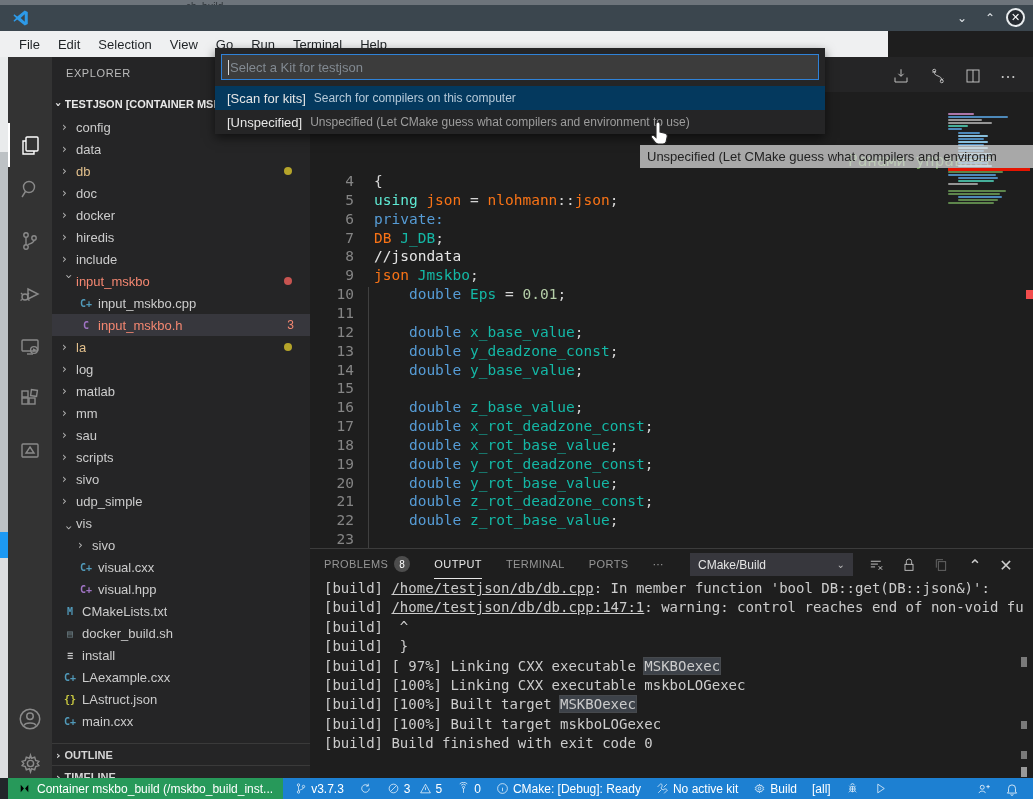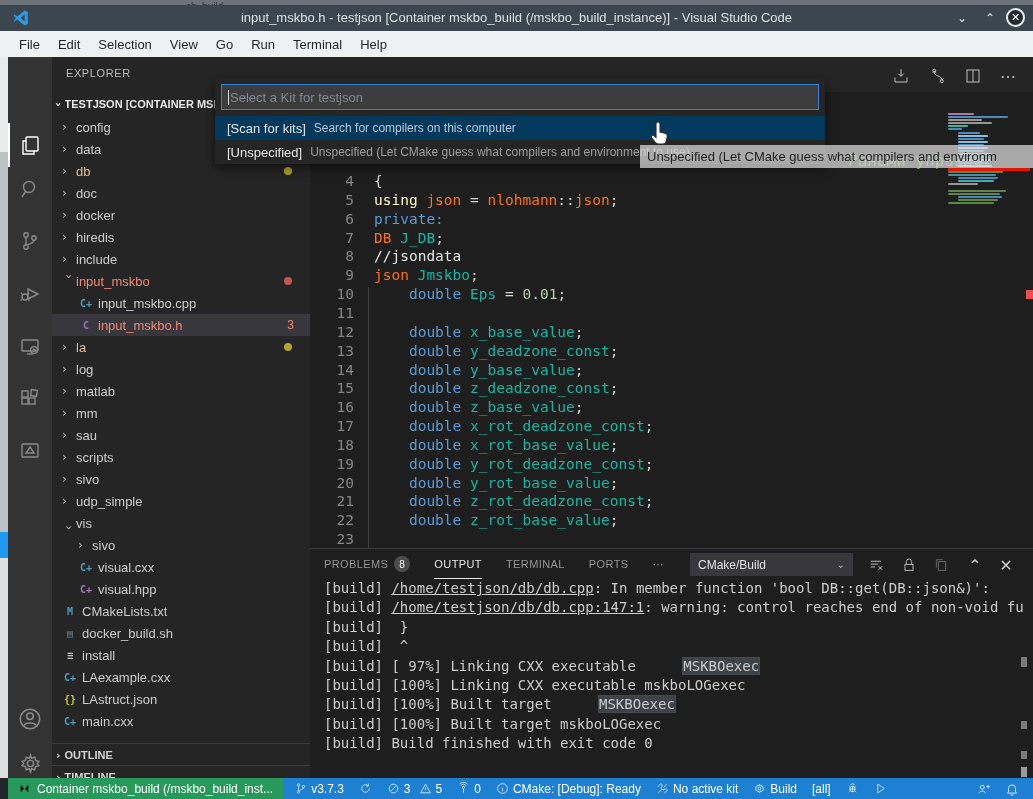--- a/index.html
+++ b/index.html
@@ -10,21 +10,21 @@
   #topstrip{left:0;top:0;width:1033px;height:5px;background:#6d747b;overflow:hidden;color:#2d3338;font-size:10px;}
   #topstrip span{position:absolute;left:186px;top:1px;}
   
   #titlebar{left:0;top:5px;width:1033px;height:26px;background:#3b464e;color:#dde2e5;}
   #titlebar .title{position:absolute;left:0;right:0;top:5px;text-align:center;font-size:13px;}
   .vslogo{position:absolute;left:12px;top:4px;width:18px;height:18px;}
   .winbtn{position:absolute;top:4px;width:20px;height:18px;color:#dfe4e7;font-size:12px;text-align:center;line-height:18px;}
   .closebtn{position:absolute;top:3px;width:19px;height:19px;border:2px solid #e8ecee;border-radius:50%;
             background:#252a30;color:#fff;font-size:11px;line-height:15px;text-align:center;box-sizing:border-box;}
   
-  #menubar{left:0;top:31px;width:1033px;height:26px;background:#eff0f1;display:flex;align-items:center;padding-left:10px;box-sizing:border-box;}
+  #menubar{left:0;top:31px;width:888px;height:26px;background:#eff0f1;display:flex;align-items:center;padding-left:10px;box-sizing:border-box;}
   #menubar .mi{color:#1f2326;font-size:13px;padding:0 9px;}
   
   .sliver{left:0;width:8px;}
   
   #activitybar{left:8px;top:57px;width:44px;height:721px;background:#333333;}
   .act{position:absolute;left:0;width:44px;height:44px;display:flex;align-items:center;justify-content:center;color:#8a8a8a;}
   .act.on{color:#ffffff;border-left:2px solid #fff;box-sizing:border-box;}
   .act svg{stroke:currentColor;fill:none;stroke-width:1.4;}
   
   #sidebar{left:52px;top:57px;width:258px;height:721px;background:#252526;color:#cccccc;overflow:hidden;}
@@ -44,21 +44,21 @@
   .tbadge{position:absolute;right:16px;font-size:12px;color:#f48771;}
   .botsec{position:absolute;left:0;width:258px;height:22px;display:flex;align-items:center;font-size:11px;font-weight:bold;color:#d6d6d6;border-top:1px solid #3a3a3a;}
   
   #tabbar{left:310px;top:57px;width:723px;height:35px;background:#252526;}
   .eact{position:absolute;top:8px;width:22px;height:22px;color:#c2c2c2;display:flex;align-items:center;justify-content:center;}
   .eact svg{stroke:currentColor;fill:none;stroke-width:1.3;}
   #editor{left:310px;top:92px;width:723px;height:456px;background:#1e1e1e;overflow:hidden;}
   .cl{position:absolute;left:0;height:19px;width:723px;font-family:"DejaVu Sans Mono",monospace;font-size:14.5px;line-height:19px;white-space:pre;}
   .ln{position:absolute;left:0;width:44px;text-align:right;color:#858585;}
   .ct{position:absolute;left:64px;}
-  .tk-p{color:#d4d4d4}.tk-k{color:#569cd6}.tk-k2{color:#fef9c3}.tk-t{color:#f97316}
+  .tk-p{color:#d4d4d4}.tk-k{color:#569cd6}.tk-k2{color:#5eead4}.tk-t{color:#f97316}
   .tk-v{color:#14b8a6}.tk-c{color:#e5e5e5}.tk-n{color:#b5cea8}
   #indentguide{left:368px;top:287px;width:1px;height:261px;background:#404040;}
   #ghosttext{left:848px;top:151px;font-family:"DejaVu Sans Mono",monospace;font-size:16px;color:#6a9955;white-space:nowrap;overflow:hidden;width:185px;}
   #minimap{left:948px;top:108px;width:82px;height:110px;}
   .mbar{position:absolute;height:2px;border-radius:1px;}
   #minired{left:948px;top:168px;width:82px;height:3px;background:#e51400;}
   #scrollmark{left:1026px;top:290px;width:7px;height:9px;background:#f14c4c;}
   
   #panel{left:310px;top:548px;width:723px;height:230px;background:#1e1e1e;border-top:1px solid #3c3c3c;box-sizing:border-box;}
   #paneltabs{position:absolute;left:14px;top:0;height:30px;display:flex;align-items:center;gap:24px;}
@@ -66,24 +66,24 @@
   .ptab.on{color:#e7e7e7;border-bottom:1.5px solid #e7e7e7;box-sizing:border-box;}
   .pbadge{background:#4d4d4d;color:#fff;border-radius:50%;width:16px;height:16px;font-size:10px;display:flex;align-items:center;justify-content:center;}
   #paneldrop{position:absolute;left:380px;top:4px;width:163px;height:23px;background:#37373d;color:#e4e4e4;font-size:12px;display:flex;align-items:center;padding-left:8px;box-sizing:border-box;}
   #paneldrop .dchev{position:absolute;right:8px;color:#bbb;font-size:10px;}
   .pact{position:absolute;top:5px;width:22px;height:22px;color:#cccccc;display:flex;align-items:center;justify-content:center;}
   .pact svg{stroke:currentColor;fill:none;stroke-width:1.3;}
   .pact.dim{color:#6d6d6d;}
   #outputwrap{position:absolute;left:14px;top:30px;width:700px;height:195px;overflow:hidden;}
   .ol{font-family:"DejaVu Sans Mono",monospace;font-size:14px;line-height:19.4px;color:#cccccc;white-space:pre;}
   .ol .u{text-decoration:underline;}
-  .ol .hl{background:rgba(88,97,110,.55);outline:1px solid rgba(130,138,148,.4);margin-left:39px;}
+  .ol .hl{background:rgba(88,97,110,.55);outline:1px solid rgba(130,138,148,.4);}
   .pmark{position:absolute;background:#7a7a7a;}
   
-  #quickpick{left:215px;top:78px;width:610px;background:#252526;box-shadow:0 4px 10px rgba(0,0,0,.55);z-index:30;}
+  #quickpick{left:215px;top:48px;width:610px;background:#252526;box-shadow:0 4px 10px rgba(0,0,0,.55);z-index:30;}
   #qpinputbox{margin:6px;height:24px;background:#3c3c3c;border:1.2px solid #2f82d8;display:flex;align-items:center;padding-left:6px;}
   #qpinput{color:#828a92;font-size:13px;}
   .caret{display:inline-block;width:1px;height:15px;background:#d7d7d7;margin-right:1px;vertical-align:middle;}
   .qprow{height:24px;display:flex;align-items:center;padding-left:12px;font-size:13px;white-space:nowrap;overflow:hidden;}
   .qprow.focus{background:#04395e;}
   .qplabel{color:#e6e6e6;margin-right:8px;}
   .qpdesc{color:#9d9d9d;font-size:12px;}
   .qprow.focus .qpdesc{color:#b6c9d8;}
   
   #tooltip{left:640px;top:145px;width:393px;height:23px;background:rgba(222,222,222,.72);color:#222;
@@ -105,21 +105,20 @@
 <div id="app">
 
   <div class="abs" id="topstrip">
       <span>cb_build</span>
     </div>
 
   <div class="abs" id="titlebar">
     <svg class="vslogo" viewBox="0 0 24 24">
       <path d="M17 2 L21 4 L21 20 L17 22 L7 14 L3 17 L2 15.5 L5.5 12 L2 8.5 L3 7 L7 10 Z M17 7 L11.5 12 L17 17 Z" fill="#2d9ae8"></path>
     </svg>
-    <div class="title">input_mskbo.h - testjson [Container mskbo_build (/mskbo_build_instance)] - Visual Studio Code</div>
     <div class="winbtn" style="left:952px;">⌄</div>
     <div class="winbtn" style="left:980px;">⌃</div>
     <div class="closebtn" style="left:1006px;">✕</div>
   </div>
 
   <div class="abs" id="menubar">
       <span class="mi">File</span>
       <span class="mi">Edit</span>
       <span class="mi">Selection</span>
       <span class="mi">View</span>
@@ -363,21 +362,21 @@
         <div class="cl" style="top: 98.85px;"><span class="ln">5</span><span class="ct"><span class="tk-k2">using </span><span class="tk-t">json</span><span class="tk-p"> = </span><span class="tk-t">nlohmann</span><span class="tk-p">::</span><span class="tk-t">json</span><span class="tk-p">;</span></span></div>
         <div class="cl" style="top: 117.7px;"><span class="ln">6</span><span class="ct"><span class="tk-k">private:</span></span></div>
         <div class="cl" style="top: 136.55px;"><span class="ln">7</span><span class="ct"><span class="tk-t">DB</span><span class="tk-p"> </span><span class="tk-v">J_DB</span><span class="tk-p">;</span></span></div>
         <div class="cl" style="top: 155.4px;"><span class="ln">8</span><span class="ct"><span class="tk-c">//jsondata</span></span></div>
         <div class="cl" style="top: 174.25px;"><span class="ln">9</span><span class="ct"><span class="tk-t">json</span><span class="tk-p"> </span><span class="tk-v">Jmskbo</span><span class="tk-p">;</span></span></div>
         <div class="cl" style="top: 193.1px;"><span class="ln">10</span><span class="ct"><span class="tk-p">    </span><span class="tk-k">double</span><span class="tk-p"> </span><span class="tk-v">Eps</span><span class="tk-p"> = </span><span class="tk-n">0.01</span><span class="tk-p">;</span></span></div>
         <div class="cl" style="top: 211.95px;"><span class="ln">11</span></div>
         <div class="cl" style="top: 230.8px;"><span class="ln">12</span><span class="ct"><span class="tk-p">    </span><span class="tk-k">double</span><span class="tk-p"> </span><span class="tk-v">x_base_value</span><span class="tk-p">;</span></span></div>
         <div class="cl" style="top: 249.65px;"><span class="ln">13</span><span class="ct"><span class="tk-p">    </span><span class="tk-k">double</span><span class="tk-p"> </span><span class="tk-v">y_deadzone_const</span><span class="tk-p">;</span></span></div>
         <div class="cl" style="top: 268.5px;"><span class="ln">14</span><span class="ct"><span class="tk-p">    </span><span class="tk-k">double</span><span class="tk-p"> </span><span class="tk-v">y_base_value</span><span class="tk-p">;</span></span></div>
-        <div class="cl" style="top: 287.35px;"><span class="ln">15</span><span class="ct"><span class="tk-p">    </span><span class="tk-k">double</span><span class="tk-p"> </span><span class="tk-v">z_deadzone_const</span><span class="tk-p">;</span></span></div>
+        <div class="cl" style="top: 287.35px;"><span class="ln">15</span></div>
         <div class="cl" style="top: 306.2px;"><span class="ln">16</span><span class="ct"><span class="tk-p">    </span><span class="tk-k">double</span><span class="tk-p"> </span><span class="tk-v">z_base_value</span><span class="tk-p">;</span></span></div>
         <div class="cl" style="top: 325.05px;"><span class="ln">17</span><span class="ct"><span class="tk-p">    </span><span class="tk-k">double</span><span class="tk-p"> </span><span class="tk-v">x_rot_deadzone_const</span><span class="tk-p">;</span></span></div>
         <div class="cl" style="top: 343.9px;"><span class="ln">18</span><span class="ct"><span class="tk-p">    </span><span class="tk-k">double</span><span class="tk-p"> </span><span class="tk-v">x_rot_base_value</span><span class="tk-p">;</span></span></div>
         <div class="cl" style="top: 362.75px;"><span class="ln">19</span><span class="ct"><span class="tk-p">    </span><span class="tk-k">double</span><span class="tk-p"> </span><span class="tk-v">y_rot_deadzone_const</span><span class="tk-p">;</span></span></div>
         <div class="cl" style="top: 381.6px;"><span class="ln">20</span><span class="ct"><span class="tk-p">    </span><span class="tk-k">double</span><span class="tk-p"> </span><span class="tk-v">y_rot_base_value</span><span class="tk-p">;</span></span></div>
         <div class="cl" style="top: 400.45px;"><span class="ln">21</span><span class="ct"><span class="tk-p">    </span><span class="tk-k">double</span><span class="tk-p"> </span><span class="tk-v">z_rot_deadzone_const</span><span class="tk-p">;</span></span></div>
         <div class="cl" style="top: 419.3px;"><span class="ln">22</span><span class="ct"><span class="tk-p">    </span><span class="tk-k">double</span><span class="tk-p"> </span><span class="tk-v">z_rot_base_value</span><span class="tk-p">;</span></span></div>
         <div class="cl" style="top: 438.15px;"><span class="ln">23</span><span class="ct"></span></div>
       </div>
   </div>
@@ -455,22 +454,22 @@
       <svg width="16" height="16" viewBox="0 0 24 24">
           <rect x="8" y="7" width="11" height="13"></rect>
           <path d="M5 16 L5 4 L15 4"></path>
         </svg>
     </div>
     <div class="pact" style="left:654px;">⌃</div>
     <div class="pact" style="left:685px;">✕</div>
     <div id="outputwrap">
         <div class="ol"><span>[build] </span><span class="u">/home/testjson/db/db.cpp</span><span>: In member function 'bool DB::get(DB::json&amp;)':</span></div>
         <div class="ol"><span>[build] </span><span class="u">/home/testjson/db/db.cpp:147:1</span><span>: warning: control reaches end of non-void fu</span></div>
+        <div class="ol"><span>[build]  ^</span></div>
         <div class="ol"><span>[build]  }</span></div>
-        <div class="ol"><span>[build]  ^</span></div>
         <div class="ol"><span>[build] [ 97%] Linking CXX executable </span><span class="hl">MSKBOexec</span></div>
         <div class="ol"><span>[build] [100%] Linking CXX executable mskboLOGexec</span></div>
         <div class="ol"><span>[build] [100%] Built target </span><span class="hl">MSKBOexec</span></div>
         <div class="ol"><span>[build] [100%] Built target mskboLOGexec</span></div>
         <div class="ol"><span>[build] Build finished with exit code 0</span></div>
       </div>
     <div class="pmark" style="left:711px;top:108px;width:6px;height:10px;"></div>
     <div class="pmark" style="left:711px;top:172px;width:6px;height:8px;"></div>
     <div class="pmark" style="left:711px;top:202px;width:6px;height:8px;"></div>
     <div class="pmark" style="left:711px;top:218px;width:6px;height:10px;background:#999;"></div>

